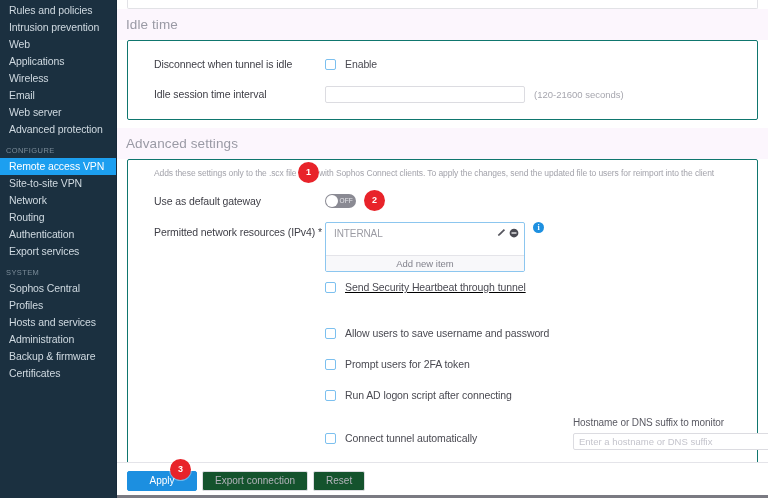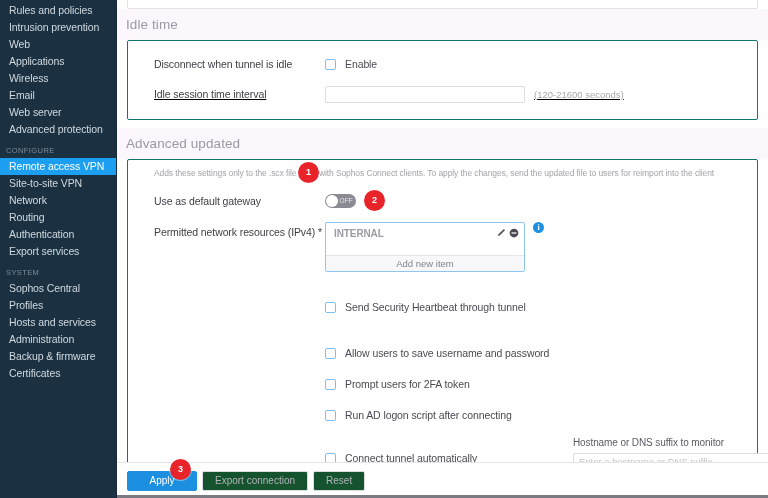--- a/index.html
+++ b/index.html
@@ -196,21 +196,20 @@
     align-items: center;
     height: 16px;
     padding: 0 5px 0 8px;
     margin-top: 2px;
   }
   .res-item-name {
     flex: 1 1 auto;
     font-size: 10px;
     color: #9b9ba3;
     letter-spacing: -0.1px;
-    font-weight: bold;
   }
   .res-icons { display: flex; align-items: center; gap: 3px; }
   .addnew {
     border-top: 1px solid #e4e4e9;
     background: #f8f8fa;
     text-align: center;
     font-size: 9.5px;
     color: #82828c;
     line-height: 16px;
     height: 16px;
@@ -334,29 +333,29 @@
 
       <div class="band">
         <div class="section-title">Idle time</div>
       </div>
       <div class="panel" style="padding:12px 0 14px 0;">
         <div class="row">
           <div class="row-label">Disconnect when tunnel is idle</div>
           <span class="checkbox"></span>
           <span class="cb-label">Enable</span>
         </div>
-        <div class="row" style="margin-top:8px;text-decoration:underline;">
+        <div class="row" style="margin-top:8px;">
           <div class="row-label">Idle session time interval</div>
           <input class="textinput" style="width: 200px;" type="text" placeholder="">
           <span class="hint">(120-21600 seconds)</span>
         </div>
       </div>
 
       <div class="band" style="margin-top:8px;">
-        <div class="section-title">Advanced updated</div>
+        <div class="section-title">Advanced settings</div>
       </div>
       <div class="panel" style="padding-bottom:14px;">
 
         <div class="desc">Adds these settings only to the .scx file used with Sophos Connect clients. To apply the changes, send the updated file to users for reimport into the client</div>
 
         <div class="row" style="margin-top:12px;">
           <div class="row-label">Use as default gateway</div>
           <span class="toggle">
             <span class="knob"></span>
             <span class="off-text">OFF</span>
@@ -382,21 +381,21 @@
                       </svg>
                   </span>
                 </span>
               </div>
             </div>
             <div class="addnew">Add new item</div>
           </div>
           <span class="infoicon">i</span>
         </div>
 
-        <div class="row" style="margin-top:24px; padding-left:197px;">
+        <div class="row" style="margin-top:4px; padding-left:197px;text-decoration:underline;">
           <span class="checkbox"></span>
           <span class="cb-label">Send Security Heartbeat through tunnel</span>
         </div>
         <div class="row" style="margin-top:24px; padding-left:197px;">
           <span class="checkbox"></span>
           <span class="cb-label">Allow users to save username and password</span>
         </div>
         <div class="row" style="margin-top:9px; padding-left:197px;">
           <span class="checkbox"></span>
           <span class="cb-label">Prompt users for 2FA token</span>

